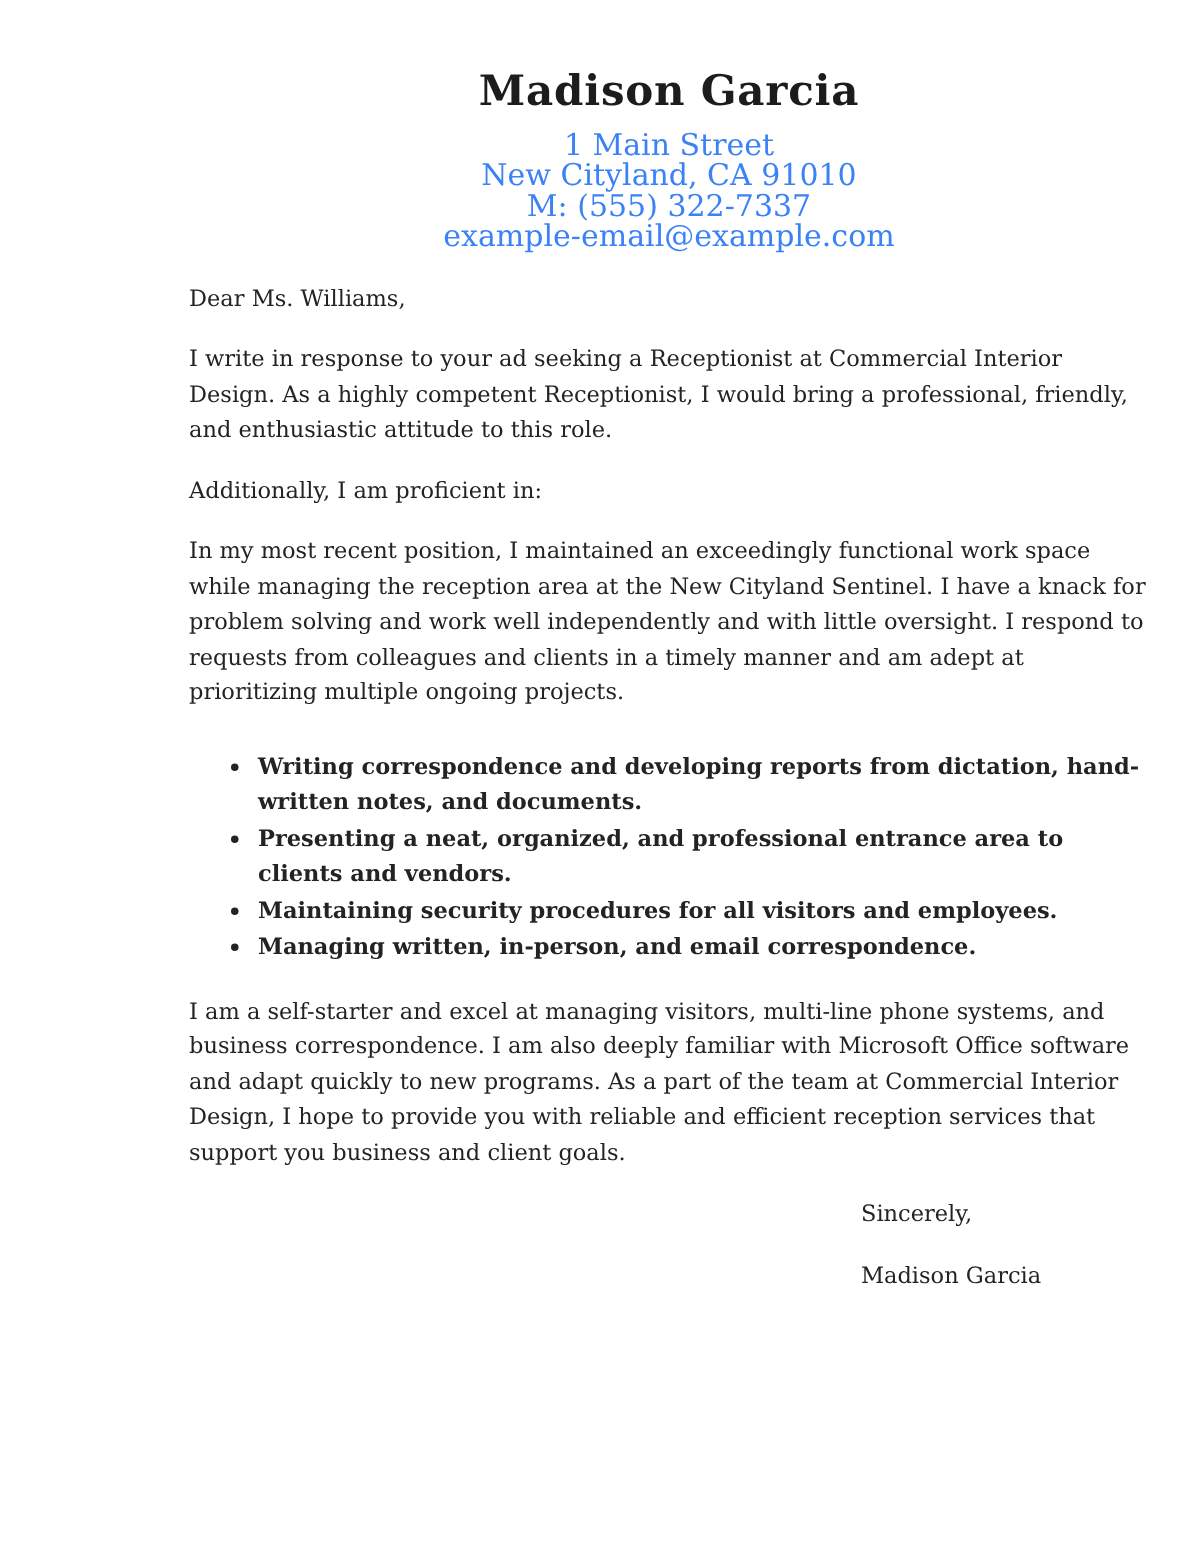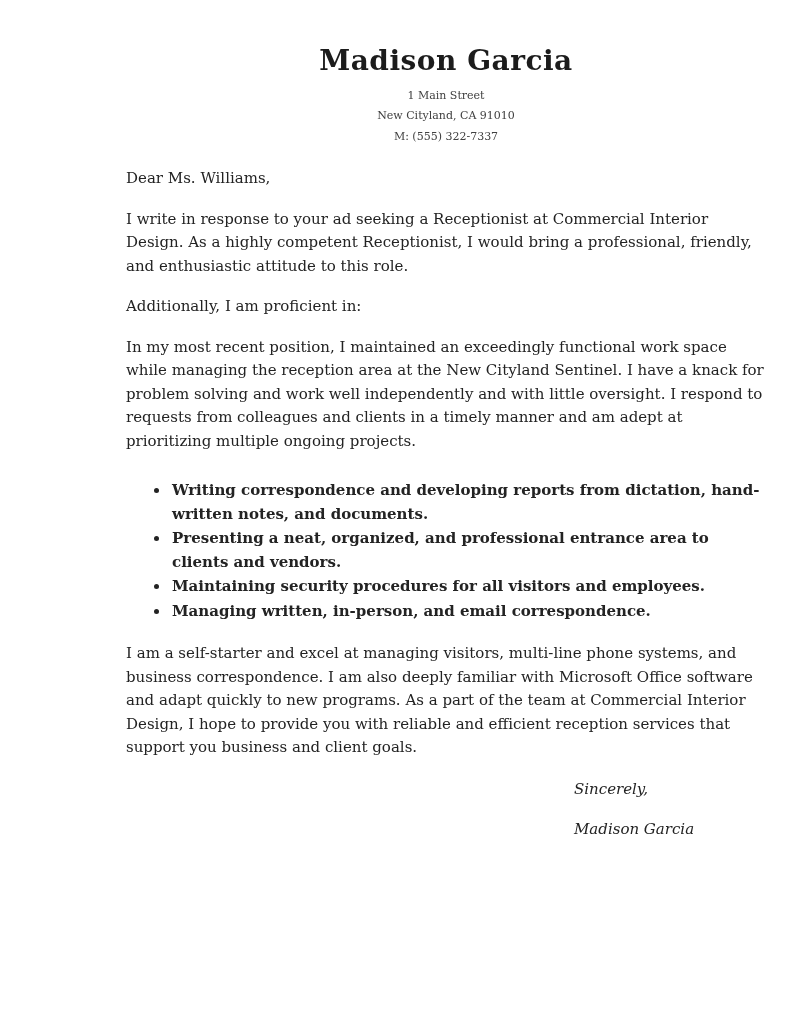--- a/index.html
+++ b/index.html
@@ -23,23 +23,23 @@
   .letter-header { text-align: center; }
   .sender-name {
     font-size: 28px;
     font-weight: 700;
     line-height: 1.2;
     letter-spacing: 0.5px;
     color: #1c1c1c;
   }
   .contact-block {
     margin-top: 8px;
-    font-size: 11px;
+    font-size: 20px;
     line-height: 20.5px;
-    color: #404040;
+    color: #3b82f6;
   }
   
   .letter-body {
     margin-top: 20px;
     font-size: 15px;
     line-height: 23.5px;
     color: #232323;
   }
   .letter-body p { margin: 0 0 17px 0; }
   .salutation { margin-bottom: 17px; }
@@ -50,36 +50,36 @@
     font-weight: bold;
   }
   .skills-list li {
     padding-left: 2px;
     margin: 0 0 1px 0;
   }
   
   .signature-block {
     margin-top: 18px;
     margin-left: 448px;
-    font-style: italic;
   }
   .valediction { margin-bottom: 0; }
   .signature-name { margin-top: 42px; }
 </style>
 </head>
 <body>
 
 <div class="page">
 
   <header class="letter-header">
     <h1 class="sender-name">Madison Garcia</h1>
     <div class="contact-block">
       <div>1 Main Street</div>
       <div>New Cityland, CA 91010</div>
       <div>M: (555) 322-7337</div>
+      <div>example-email@example.com</div>
     </div>
   </header>
 
   <main class="letter-body">
 
     <p class="salutation">Dear Ms. Williams,</p>
 
     <p>I write in response to your ad seeking a Receptionist at Commercial Interior Design. As a highly competent Receptionist, I would bring a professional, friendly, and enthusiastic attitude to this role.</p>
 
     <p>Additionally, I am proficient in:</p>

